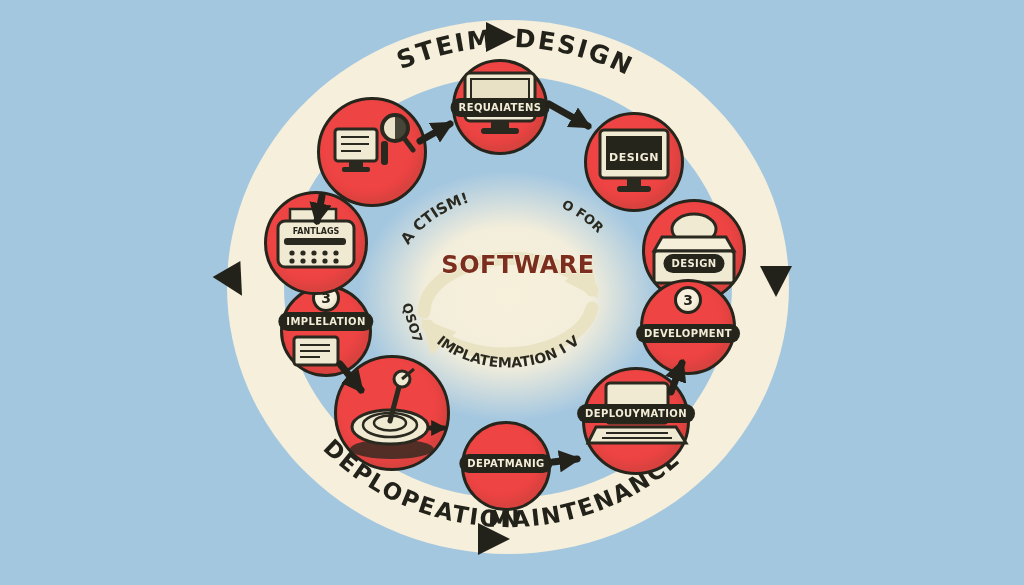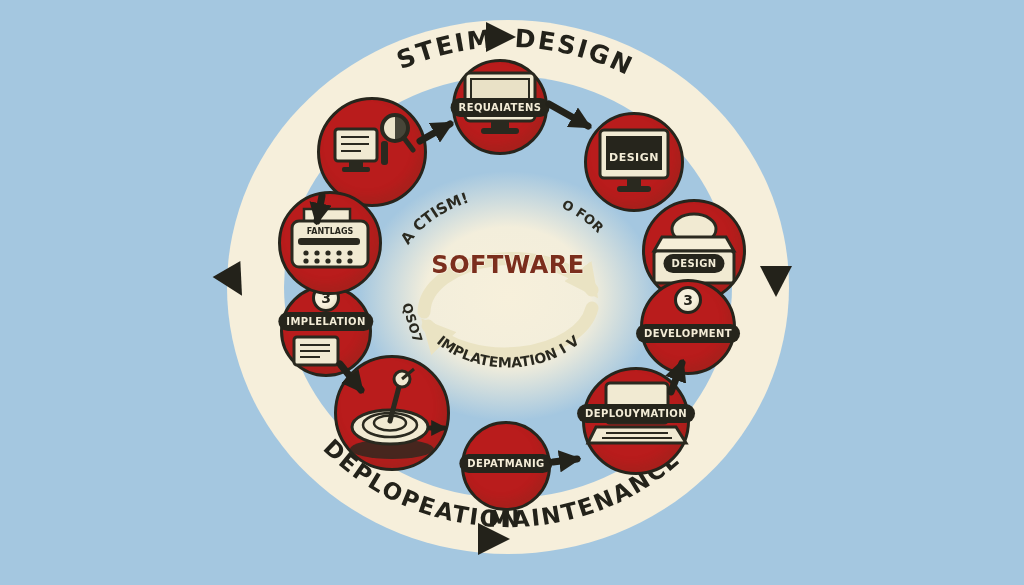--- a/index.html
+++ b/index.html
@@ -1,33 +1,33 @@
 <!DOCTYPE html>
 <html><head>
 <meta charset="utf-8">
 <style>
   html,body{margin:0;padding:0;background:#a4c7e0;}
   #canvas{position:relative;width:1024px;height:585px;background:#a4c7e0;overflow:hidden;
           font-family:"DejaVu Sans","Liberation Sans",sans-serif;}
   #canvas > svg{position:absolute;left:0;top:0;}
   #base{z-index:0;}
   #ink{z-index:3;pointer-events:none;}
-  .node{position:absolute;z-index:1;border-radius:50%;background:#b91c1c;border:3px solid #26251c;
+  .node{position:absolute;z-index:1;border-radius:50%;background:#ef4444;border:3px solid #26251c;
         box-shadow:inset -5px -7px 10px rgba(70,60,30,.14);box-sizing:border-box;}
   .node > svg{position:absolute;left:-3px;top:-3px;}
   .pill{position:absolute;left:50%;transform:translateX(-50%);background:#26251c;color:#f3ecd6;
         font-weight:bold;font-size:10px;letter-spacing:.4px;padding:4px 8px;border-radius:11px;
         white-space:nowrap;z-index:2;}
   .screen-label{position:absolute;left:50%;transform:translateX(-50%);color:#f3ecd6;font-weight:bold;
         font-size:11px;letter-spacing:.5px;z-index:2;white-space:nowrap;}
   .ball{position:absolute;left:50%;transform:translateX(-50%);width:28px;height:28px;border-radius:50%;
         background:radial-gradient(circle at 35% 30%,#f7f0dc 55%,#d9d1b5);border:3px solid #26251c;
         color:#26251c;font-weight:bold;font-size:14px;display:flex;align-items:center;justify-content:center;
         z-index:2;box-sizing:border-box;}
-  #title{position:absolute;left:398px;top:252px;width:220px;z-index:2;text-align:center;color:#7b2e1d;
+  #title{position:absolute;left:408px;top:252px;width:220px;z-index:2;text-align:center;color:#7b2e1d;
         font-weight:bold;font-size:24px;line-height:1.1;letter-spacing:.5px;
         text-shadow:0 1px 0 #f6efdb,0 -1px 0 #f6efdb,1px 0 0 #f6efdb,-1px 0 0 #f6efdb;}
   text{font-family:"DejaVu Sans","Liberation Sans",sans-serif;}
 </style>
 </head>
 <body>
 
 <div id="canvas">
 
   <svg id="base" width="1024" height="585" viewBox="0 0 1024 585">
@@ -154,21 +154,21 @@
     <div class="ball" style="top:-4px;">3</div>
     <div class="pill" style="top:24px;">IMPLELATION</div>
     <svg width="92" height="92" viewBox="0 0 92 92">
       <rect x="14" y="52" width="44" height="28" rx="3" fill="#f1ead2" stroke="#2a291f" stroke-width="3"></rect>
       <line x1="20" y1="60" x2="50" y2="60" stroke="#2a291f" stroke-width="2"></line>
       <line x1="20" y1="66" x2="50" y2="66" stroke="#2a291f" stroke-width="2"></line>
       <line x1="20" y1="72" x2="40" y2="72" stroke="#2a291f" stroke-width="2"></line>
     </svg>
   </div>
 
-  <div class="node" style="left:278px;top:191px;width:104px;height:104px;">
+  <div class="node" style="left:264px;top:191px;width:104px;height:104px;">
     <svg width="104" height="104" viewBox="0 0 104 104">
       <rect x="26" y="18" width="46" height="14" fill="#f1ead2" stroke="#2a291f" stroke-width="2.5"></rect>
       <rect x="14" y="30" width="76" height="46" rx="7" fill="#f1ead2" stroke="#2a291f" stroke-width="3"></rect>
       <text x="52" y="43" text-anchor="middle" font-size="8" font-weight="bold" fill="#26251c">FANTLAGS</text>
       <rect x="20" y="47" width="62" height="7" rx="3" fill="#2a291f"></rect>
       <g fill="#2a291f">
         <circle cx="28" cy="62" r="2.6"></circle>
           <circle cx="39" cy="62" r="2.6"></circle>
           <circle cx="50" cy="62" r="2.6"></circle>
         <circle cx="61" cy="62" r="2.6"></circle>

